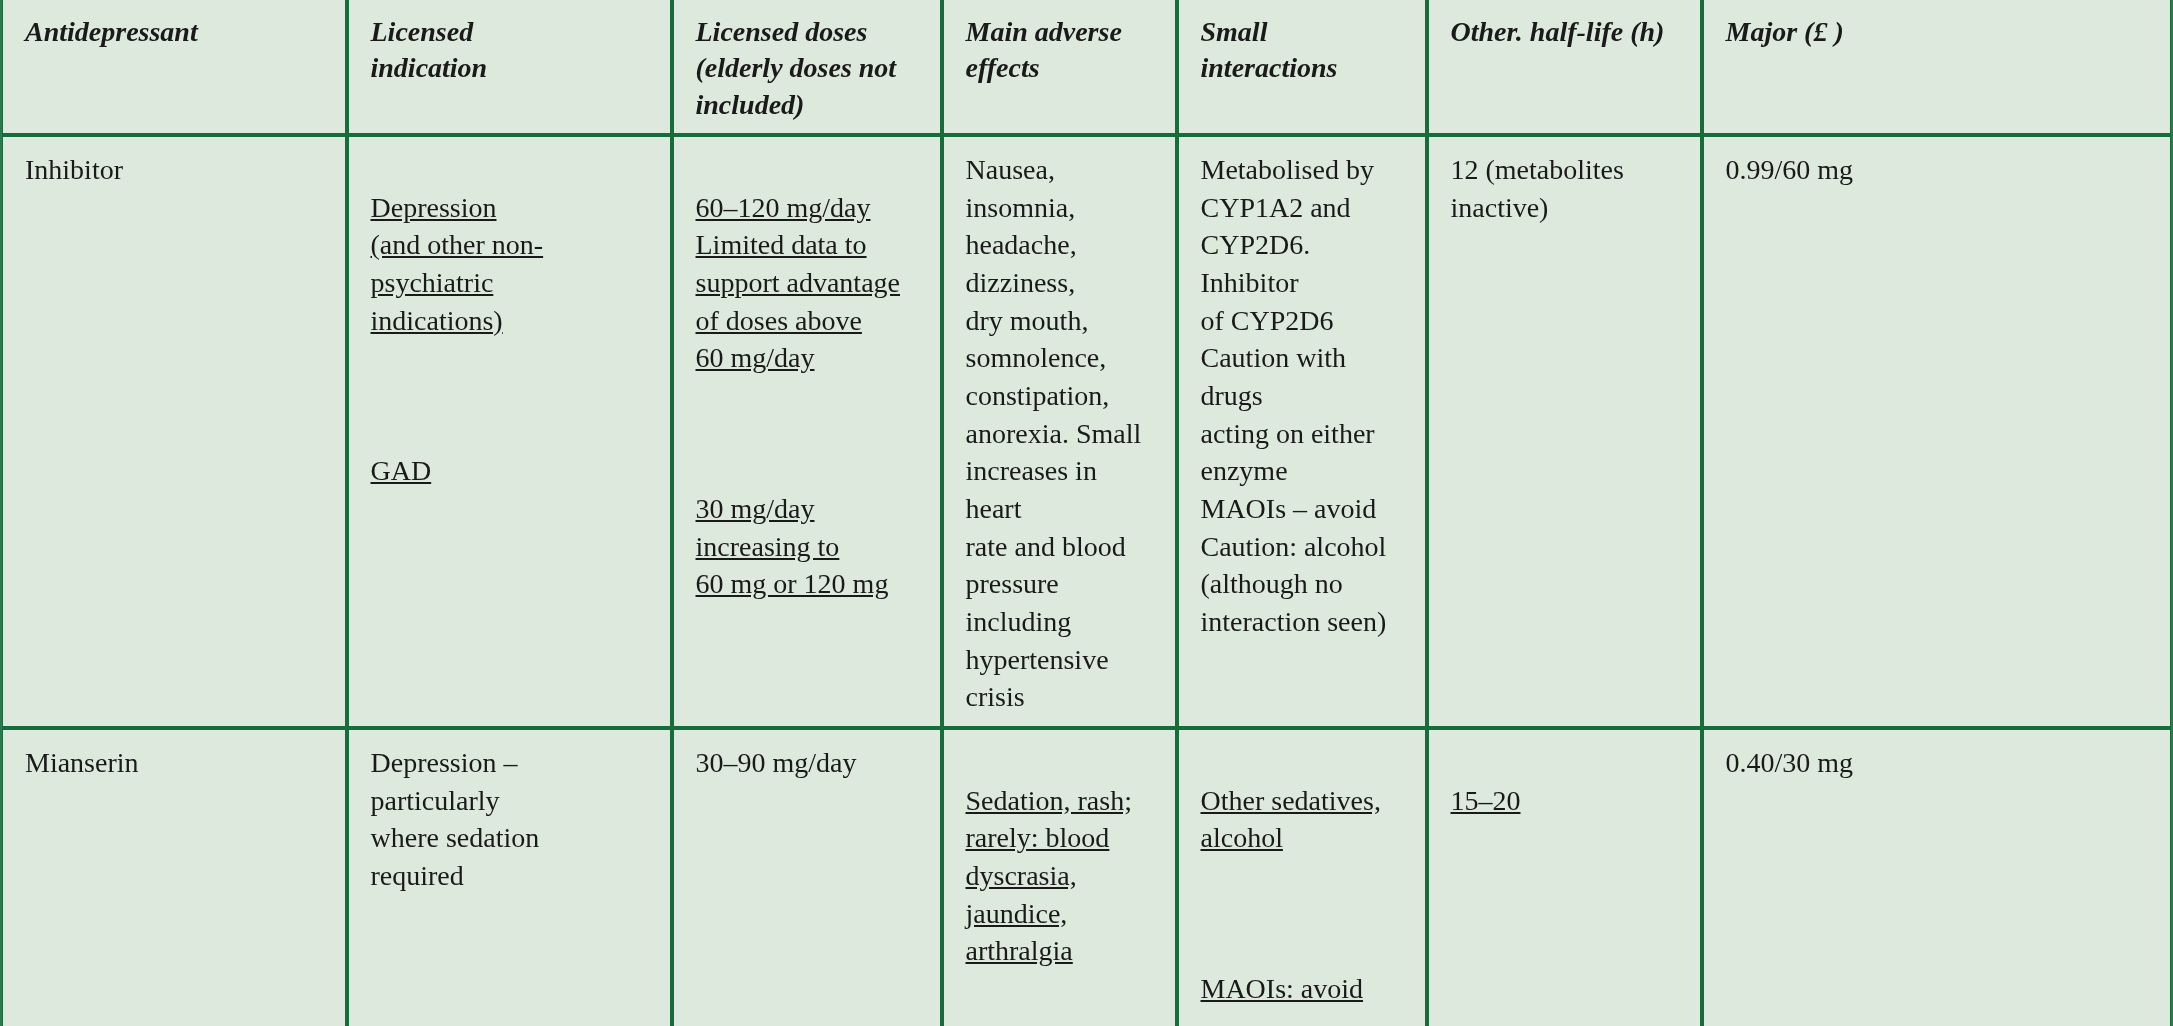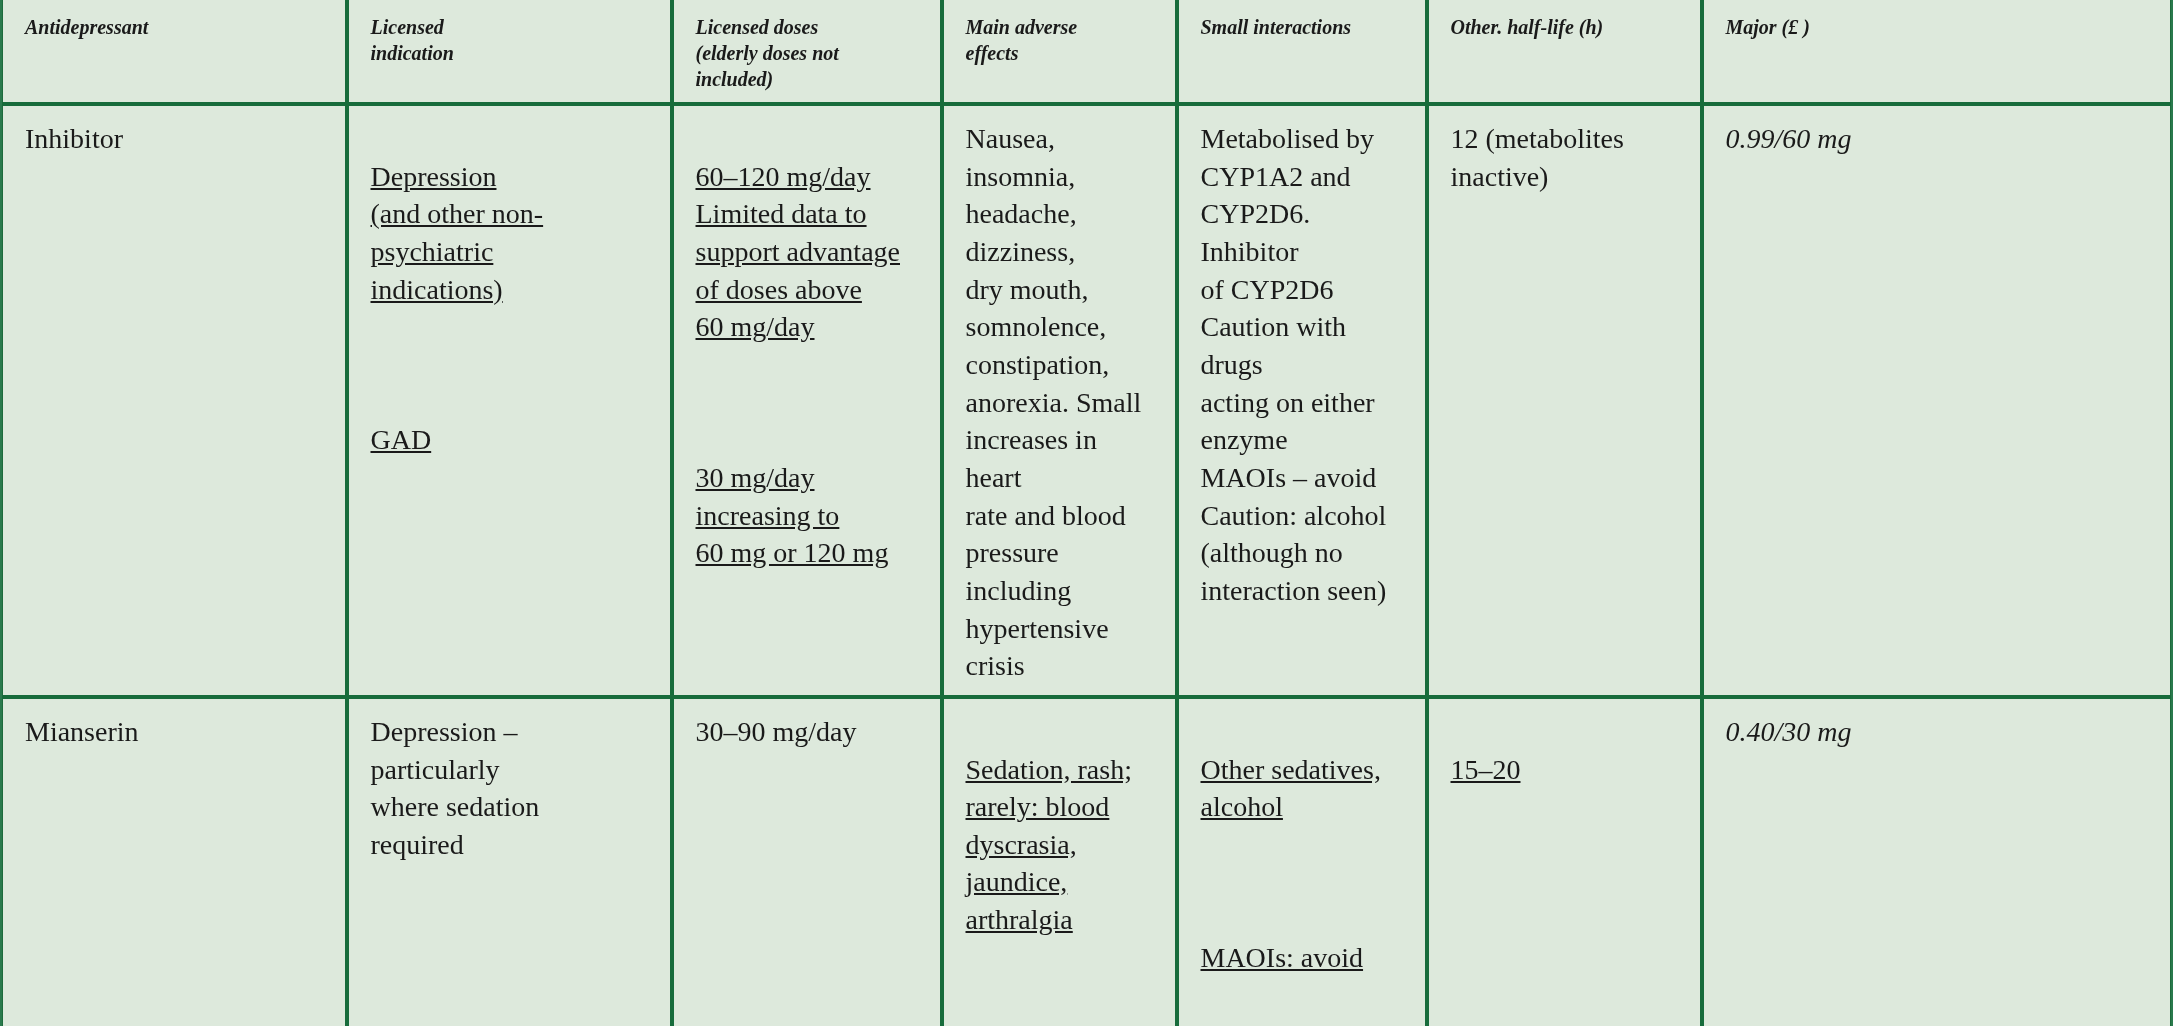--- a/index.html
+++ b/index.html
@@ -42,21 +42,21 @@
   col.c3 { width: 235px; }
   col.c4 { width: 250px; }
   col.c5 { width: 275px; }
   col.c6 { width: 470px; }
 
   thead th {
     text-align: left;
     vertical-align: top;
     font-style: italic;
     font-weight: bold;
-    font-size: 20px;
+    font-size: 28px;
     line-height: 1.30;
     padding: 14px 16px 10px 22px;
     border-right: 4px solid #176c3b;
     border-bottom: 4px solid #176c3b;
     height: 72px;
     box-sizing: border-box;
     white-space: pre-line;
   }
   thead th:last-child { border-right: none; }
 
@@ -64,21 +64,21 @@
     text-align: left;
     vertical-align: top;
     font-size: 28px;
     line-height: 1.345;
     padding: 14px 16px 10px 22px;
     border-right: 4px solid #176c3b;
     border-bottom: 4px solid #176c3b;
     box-sizing: border-box;
     white-space: pre-line;
   }
-  tbody td:last-child { border-right: none; font-style: italic; }
+  tbody td:last-child { border-right: none; }
   tbody tr:last-child td { border-bottom: none; }
 
   .cell-block { display: block; text-decoration: underline; }
   .cell-gap { display: block; height: 1.345em; }
 
   
   #edge-left, #edge-right {
     position: absolute;
     top: 0; bottom: 0;
     width: 2px;

